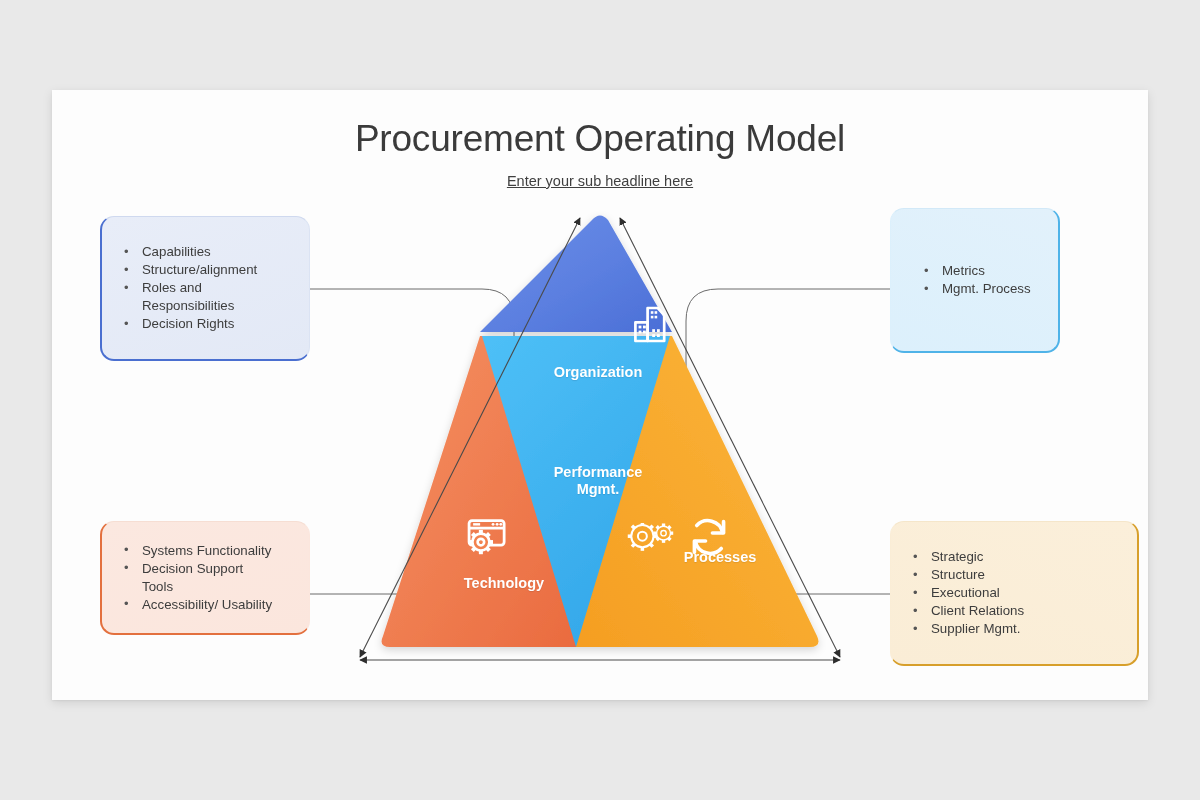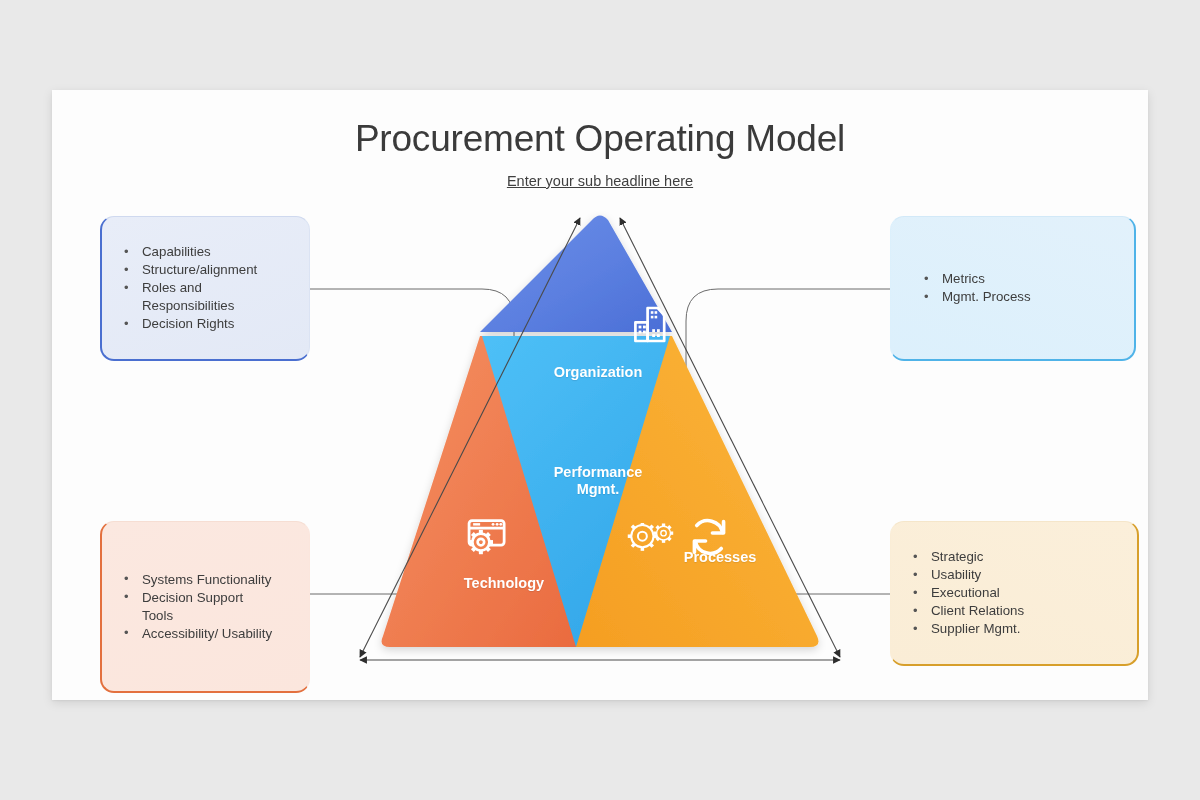--- a/index.html
+++ b/index.html
@@ -63,30 +63,30 @@
 
   #callout-tl {
     left: 48px; top: 126px; width: 210px; height: 145px;
     background: linear-gradient(160deg, #e8edf8 0%, #e3e9f6 100%);
     border-left: 2px solid #4a6fd0;
     border-bottom: 2px solid #4a6fd0;
     border-top: 1px solid #cfd9ef;
     border-right: 1px solid #dbe3f3;
   }
   #callout-tr {
-    left: 838px; top: 126px; width: 246px; height: 145px;
+    left: 838px; top: 118px; width: 170px; height: 145px;
     background: linear-gradient(200deg, #e2f1fb 0%, #dcf0fc 100%);
     border-right: 2px solid #4fb3e8;
     border-bottom: 2px solid #4fb3e8;
     border-top: 1px solid #d2e9f8;
     border-left: 1px solid #dcf0fc;
     padding-left: 29px;
   }
   #callout-bl {
-    left: 48px; top: 431px; width: 210px; height: 172px;
+    left: 48px; top: 431px; width: 210px; height: 114px;
     background: linear-gradient(160deg, #fbe8e0 0%, #fbe6dd 100%);
     border-left: 2px solid #e3703e;
     border-bottom: 2px solid #e3703e;
     border-top: 1px solid #f6ded3;
     border-right: 1px solid #fbe6dd;
   }
   #callout-br {
     left: 838px; top: 431px; width: 249px; height: 145px;
     background: linear-gradient(200deg, #fbefda 0%, #faedd6 100%);
     border-right: 2px solid #d79f2b;
@@ -290,20 +290,20 @@
     <ul>
         <li>Systems Functionality</li>
         <li>Decision Support
 Tools</li>
         <li>Accessibility/ Usability</li>
       </ul>
   </div>
   <div class="callout" id="callout-br">
     <ul>
         <li>Strategic</li>
-        <li>Usability</li>
+        <li>Structure</li>
         <li>Executional</li>
         <li>Client Relations</li>
         <li>Supplier Mgmt.</li>
       </ul>
   </div>
 
 </div>
 
 </body></html>

